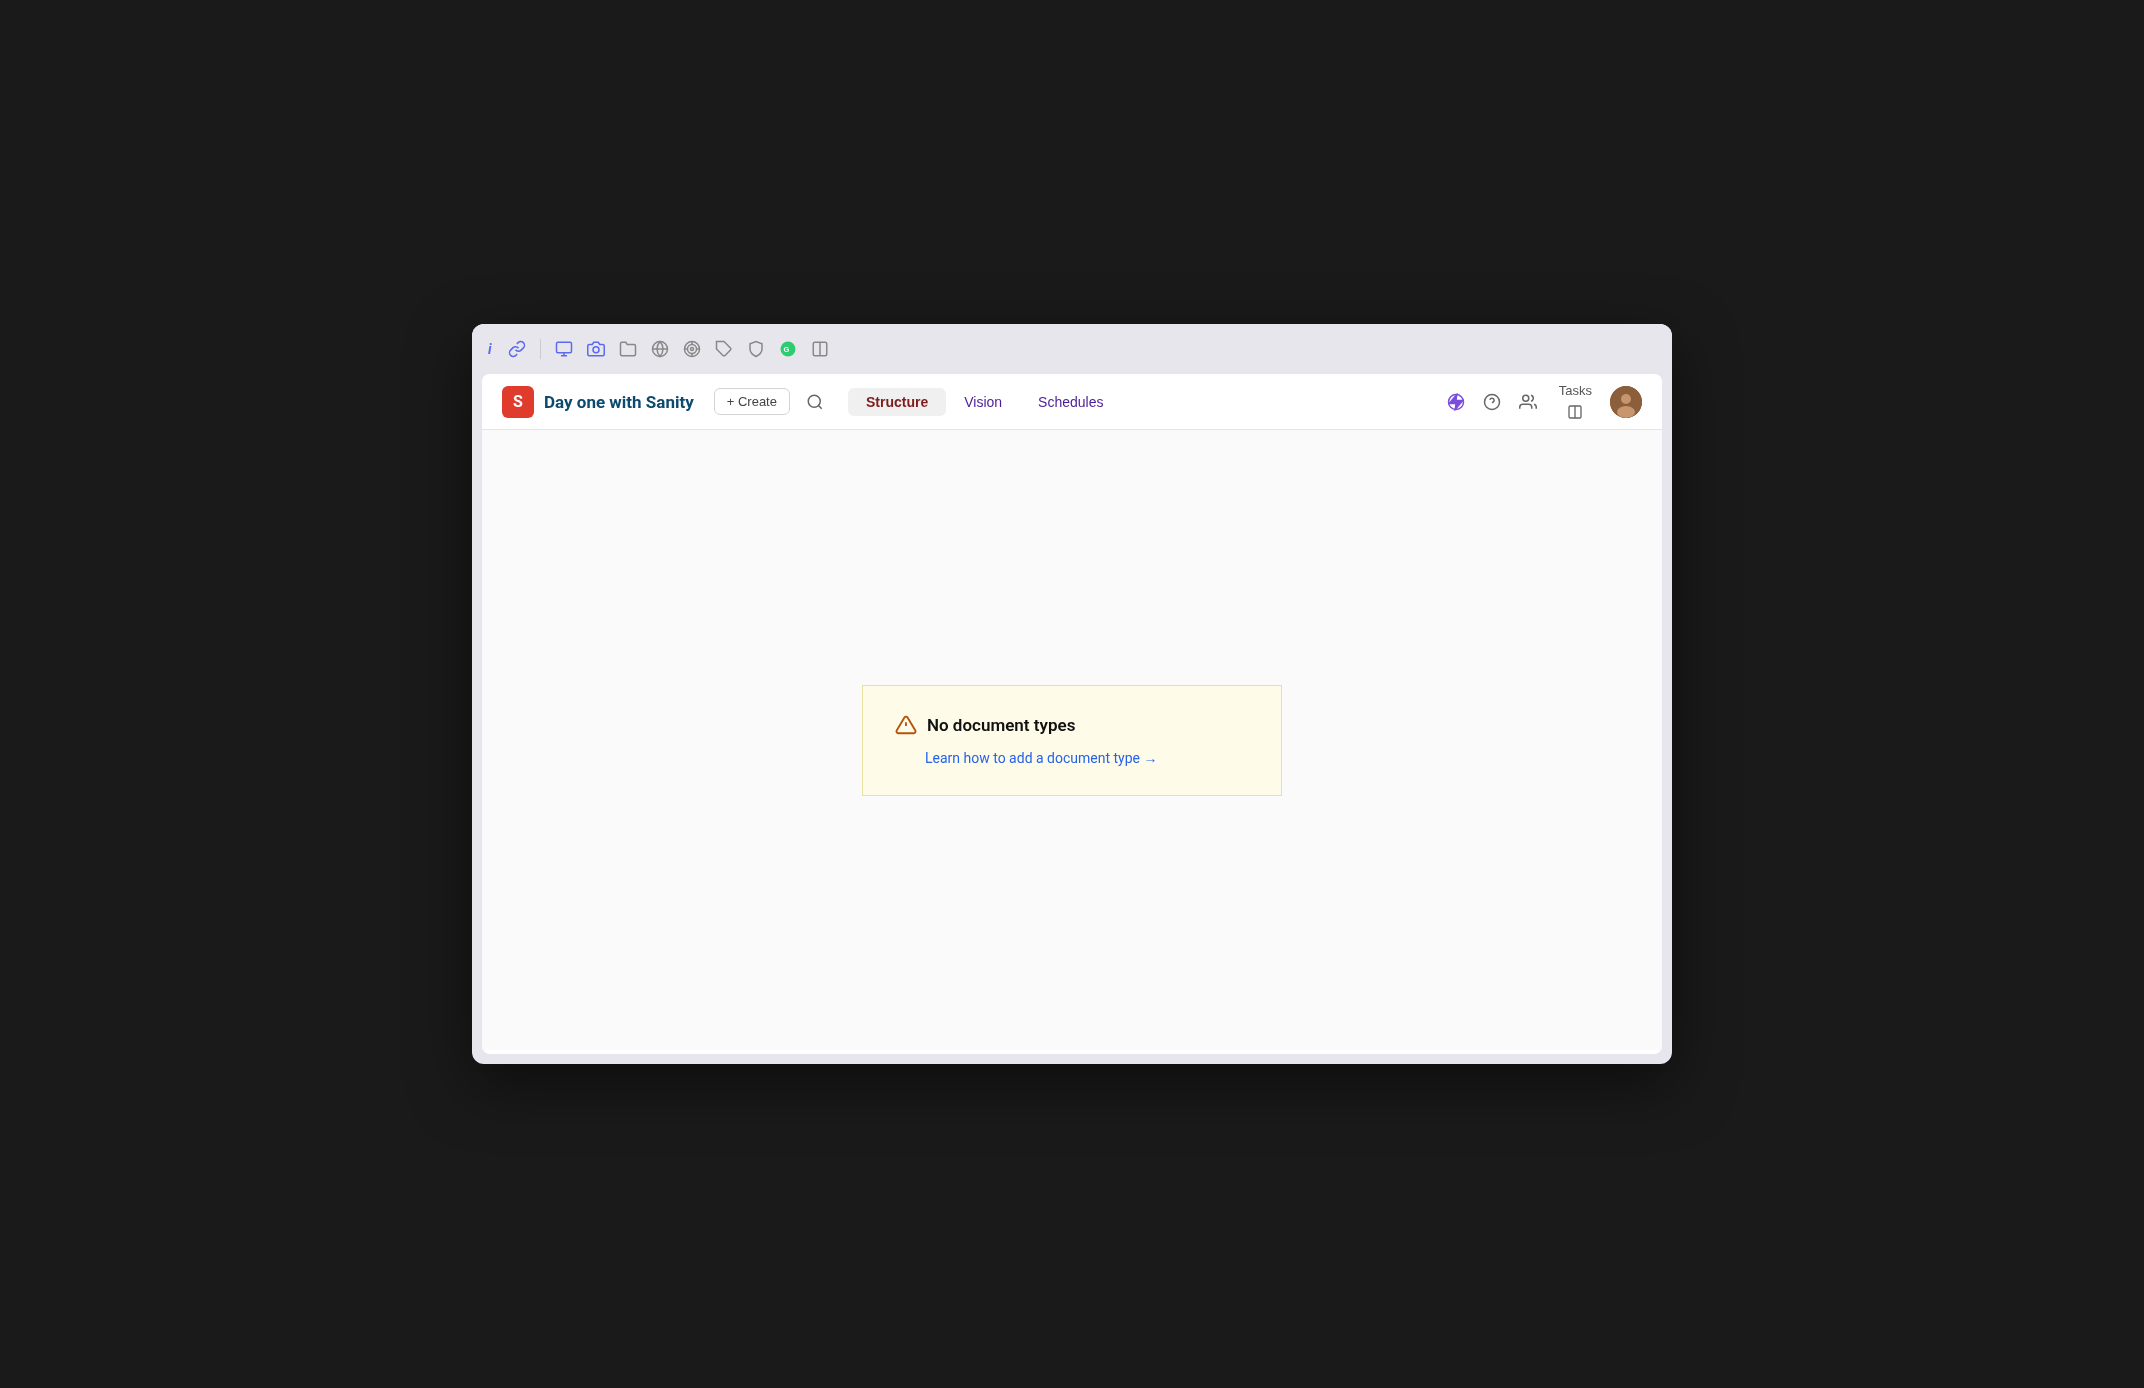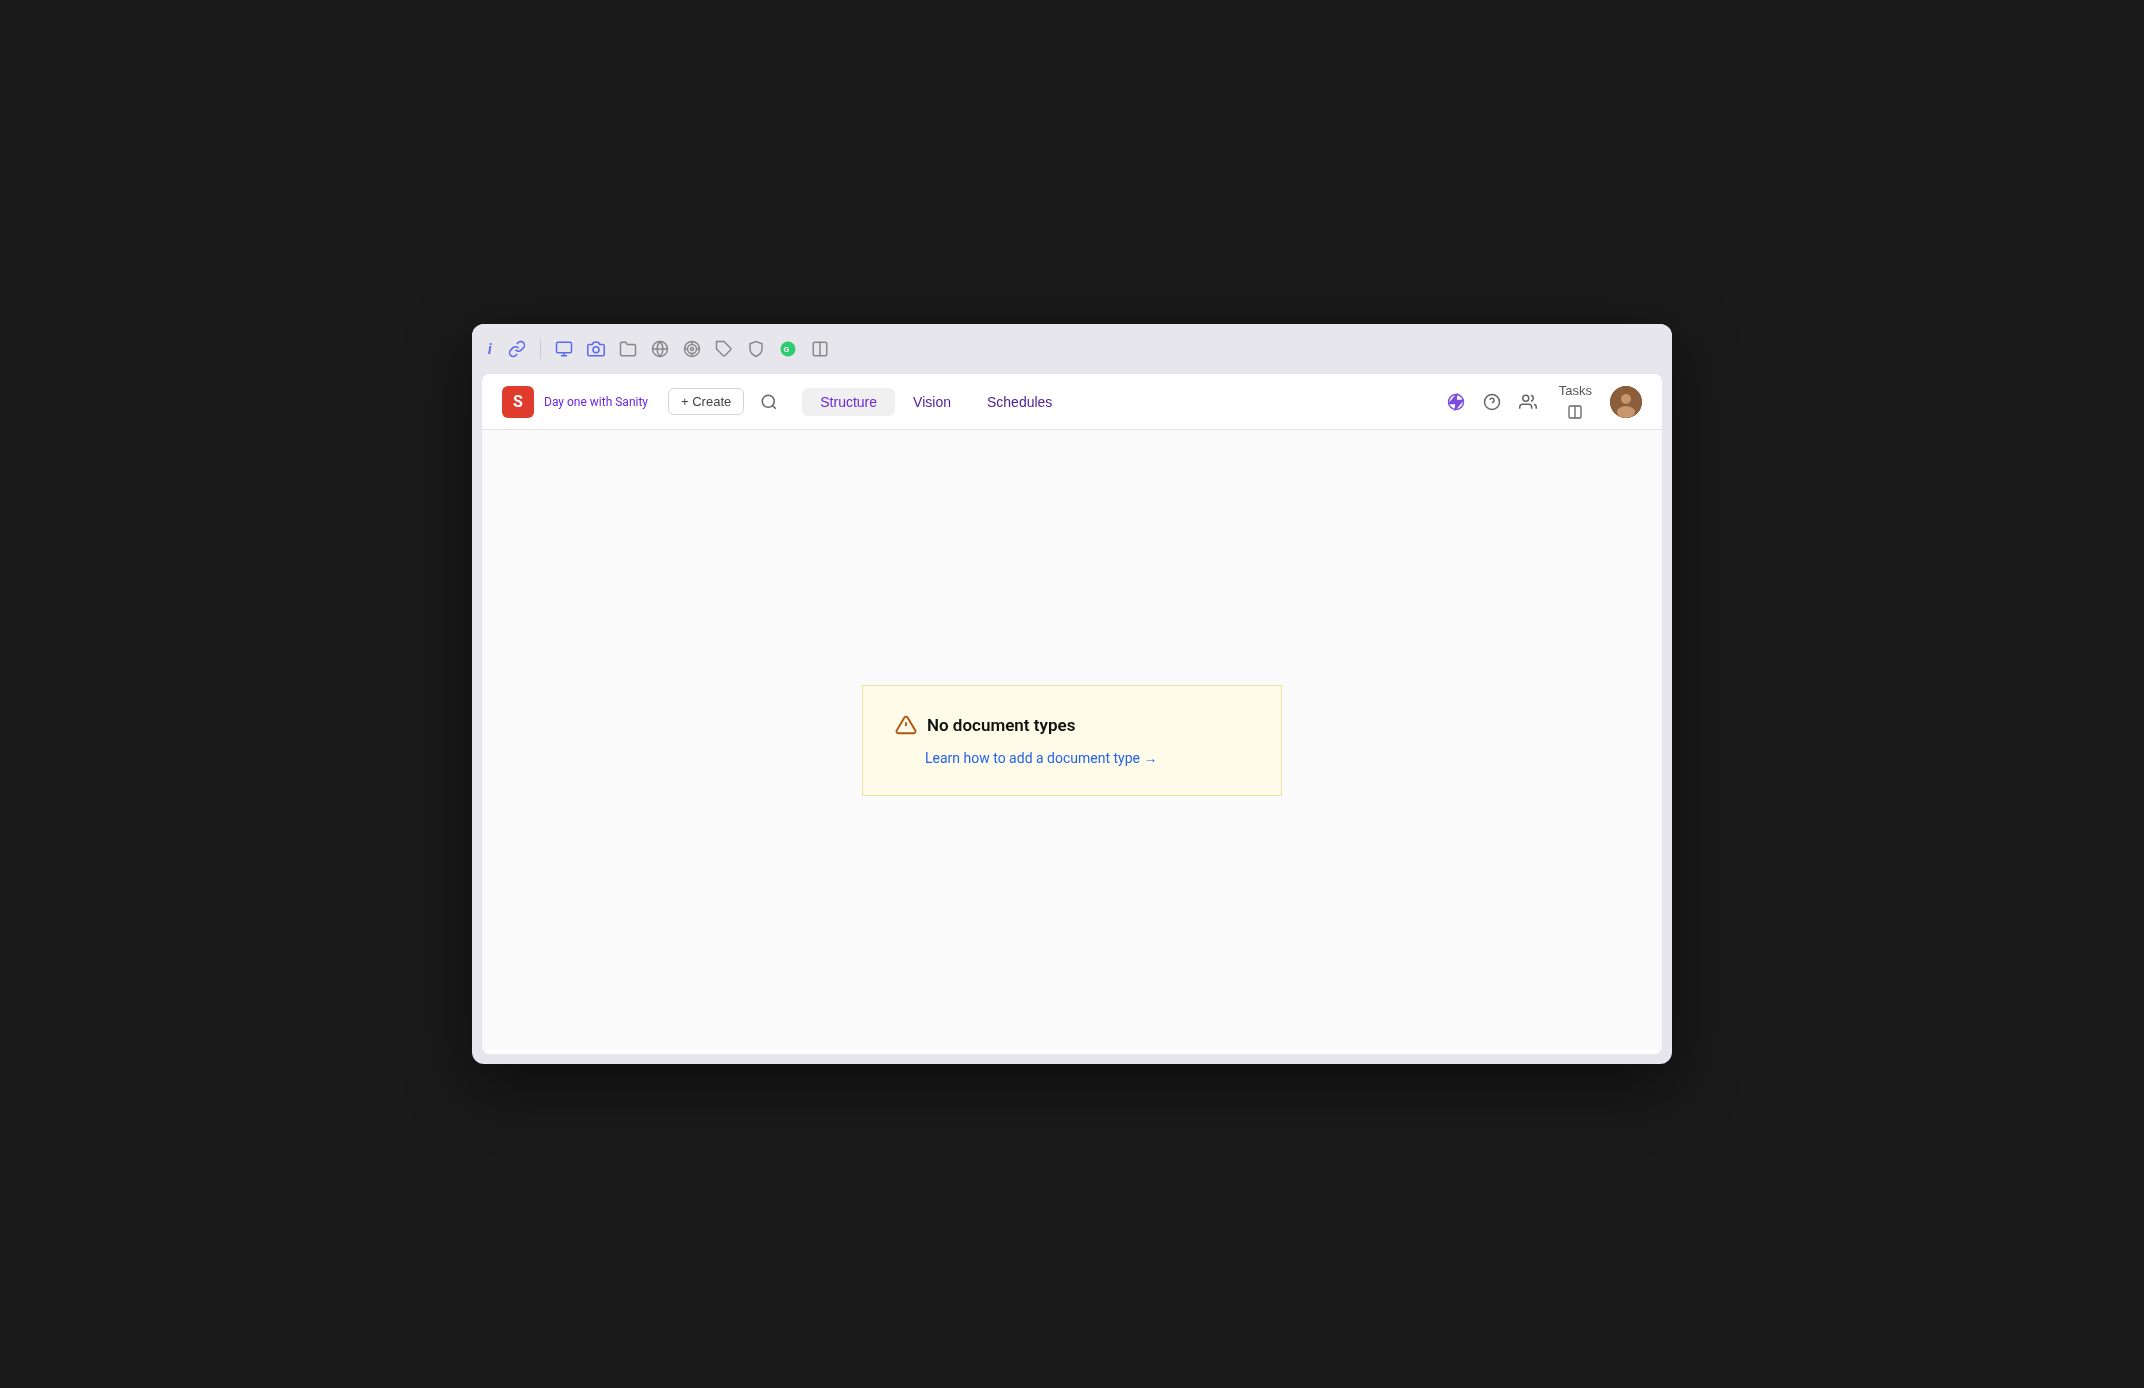--- a/index.html
+++ b/index.html
@@ -106,23 +106,23 @@
       border-radius: 6px;
       display: flex;
       align-items: center;
       justify-content: center;
       color: white;
       font-weight: bold;
       font-size: 16px;
     }
 
     .app-title {
-      font-size: 12px;
-      font-weight: 400;
-      color: #6d28d9;
+      font-size: 17px;
+      font-weight: 700;
+      color: #0c4a6e;
     }
 
     .create-btn {
       display: flex;
       align-items: center;
       gap: 6px;
       border: 1px solid #d4d4d4;
       background: white;
       border-radius: 6px;
       padding: 5px 12px;
@@ -155,22 +155,22 @@
       font-size: 14px;
       cursor: pointer;
       border-radius: 6px;
       color: #4c1d95;
       border: none;
       background: none;
     }
 
     .nav-tab.active {
       background: #f0f0f0;
-      color: #6d28d9;
-      font-weight: 400;
+      color: #7f1d1d;
+      font-weight: 700;
     }
 
     .header-right {
       display: flex;
       align-items: center;
       gap: 10px;
       margin-left: auto;
     }
 
     .header-icon-btn {

